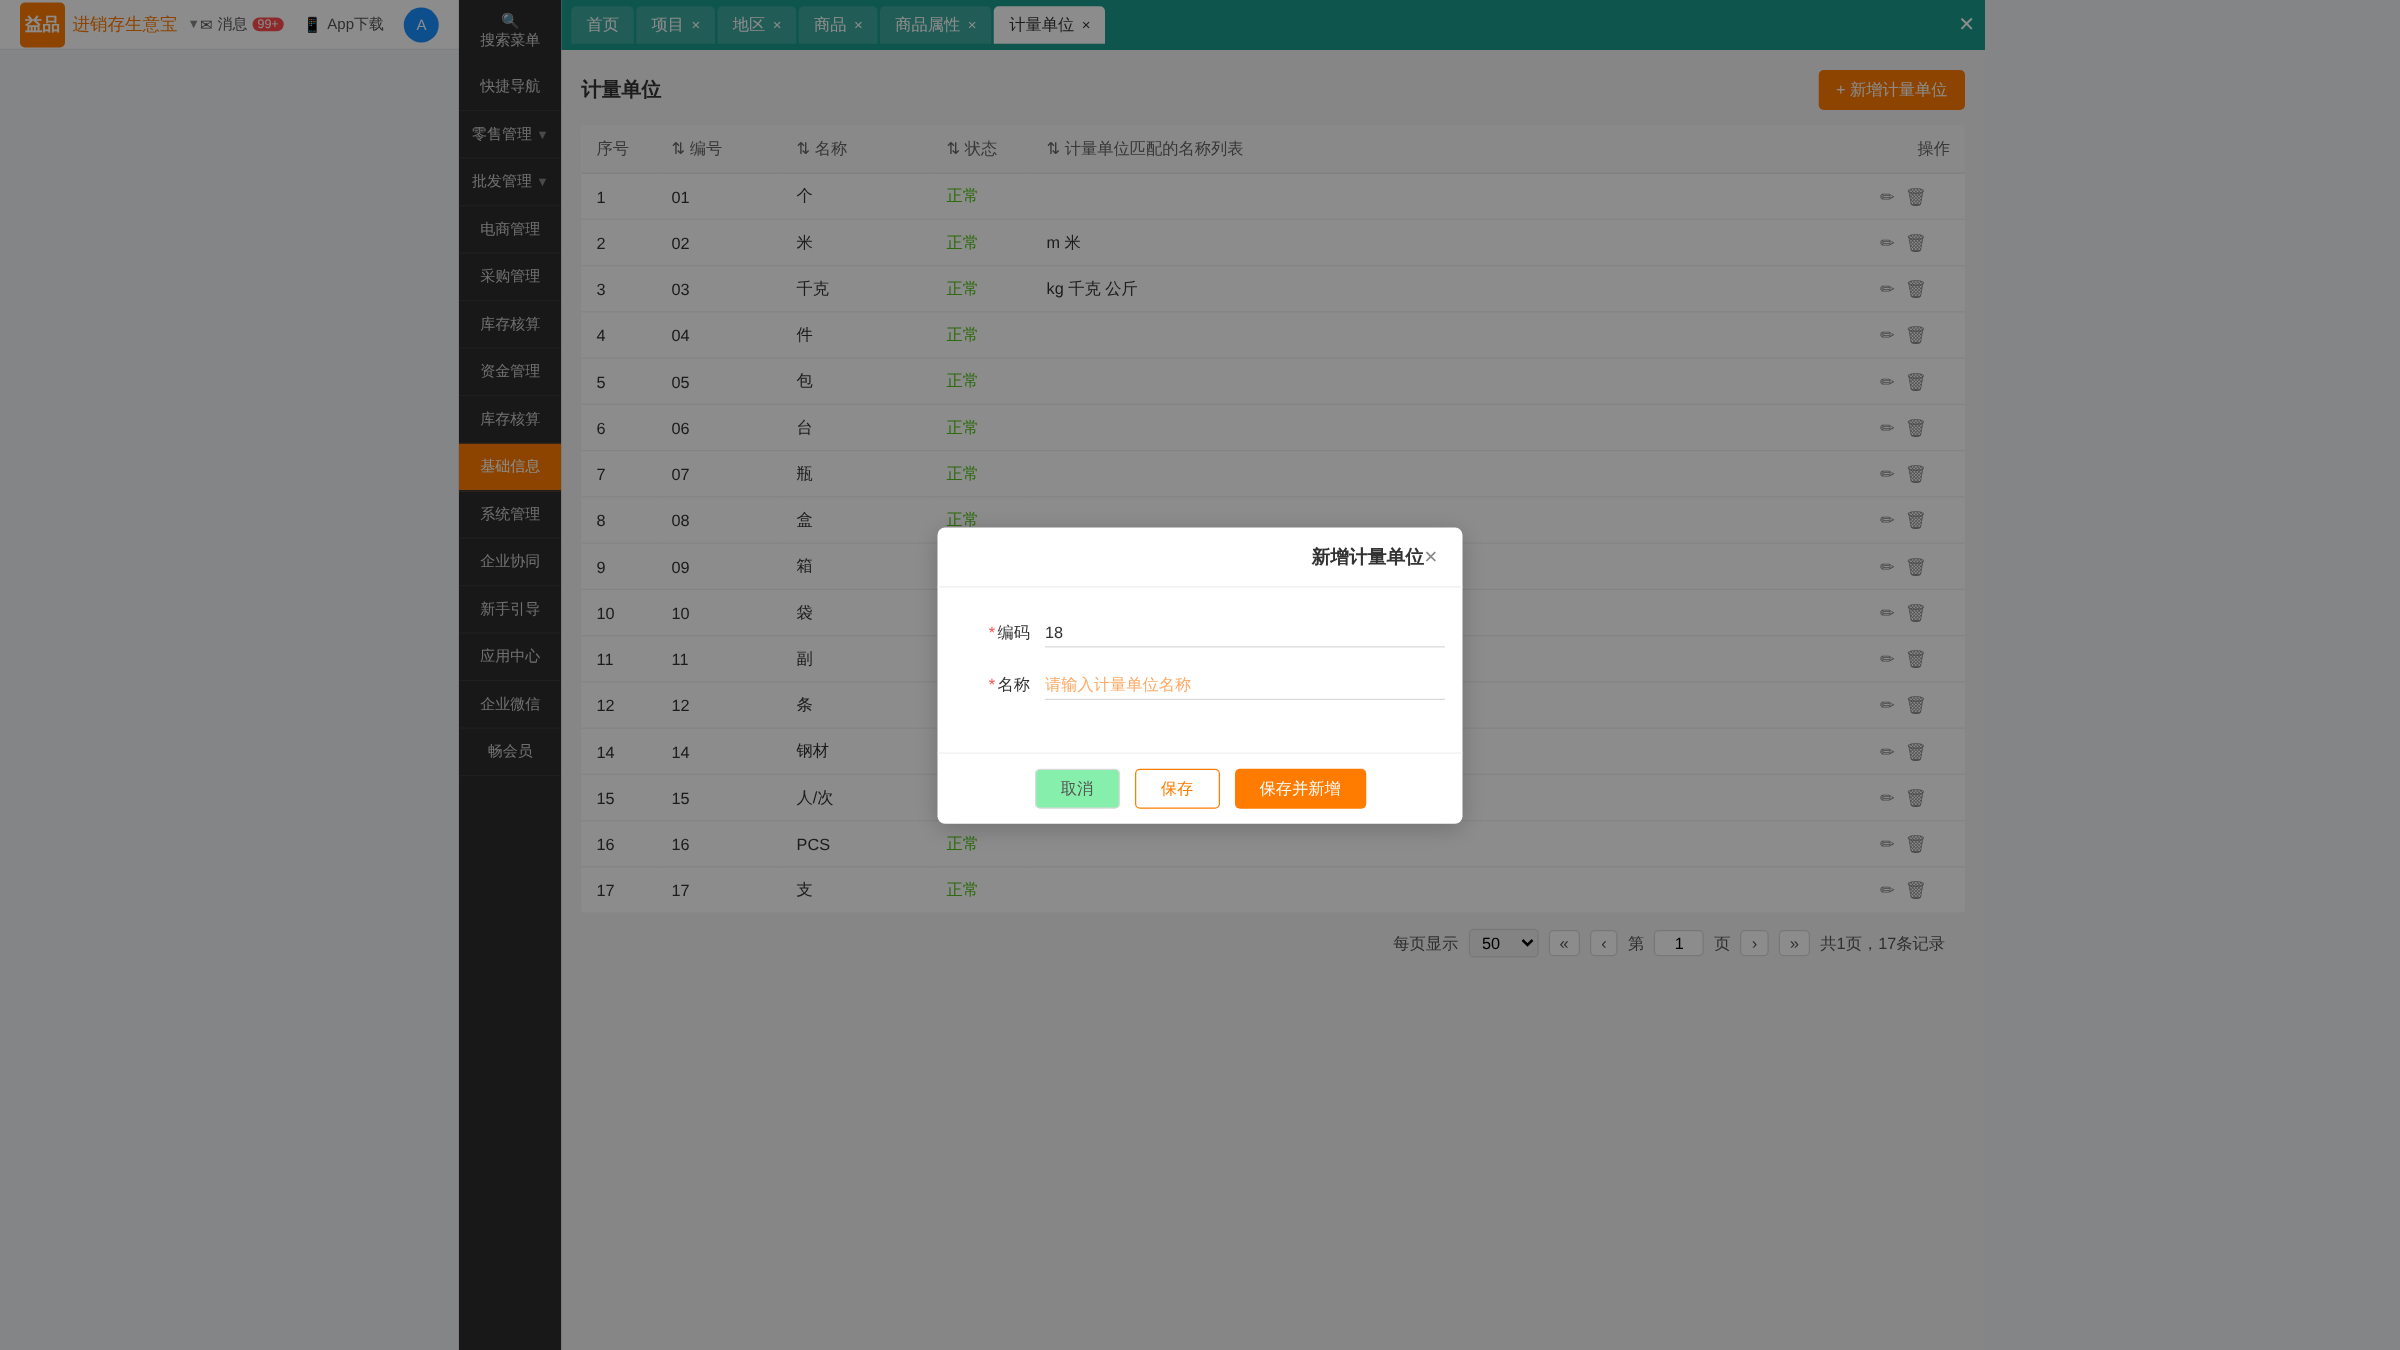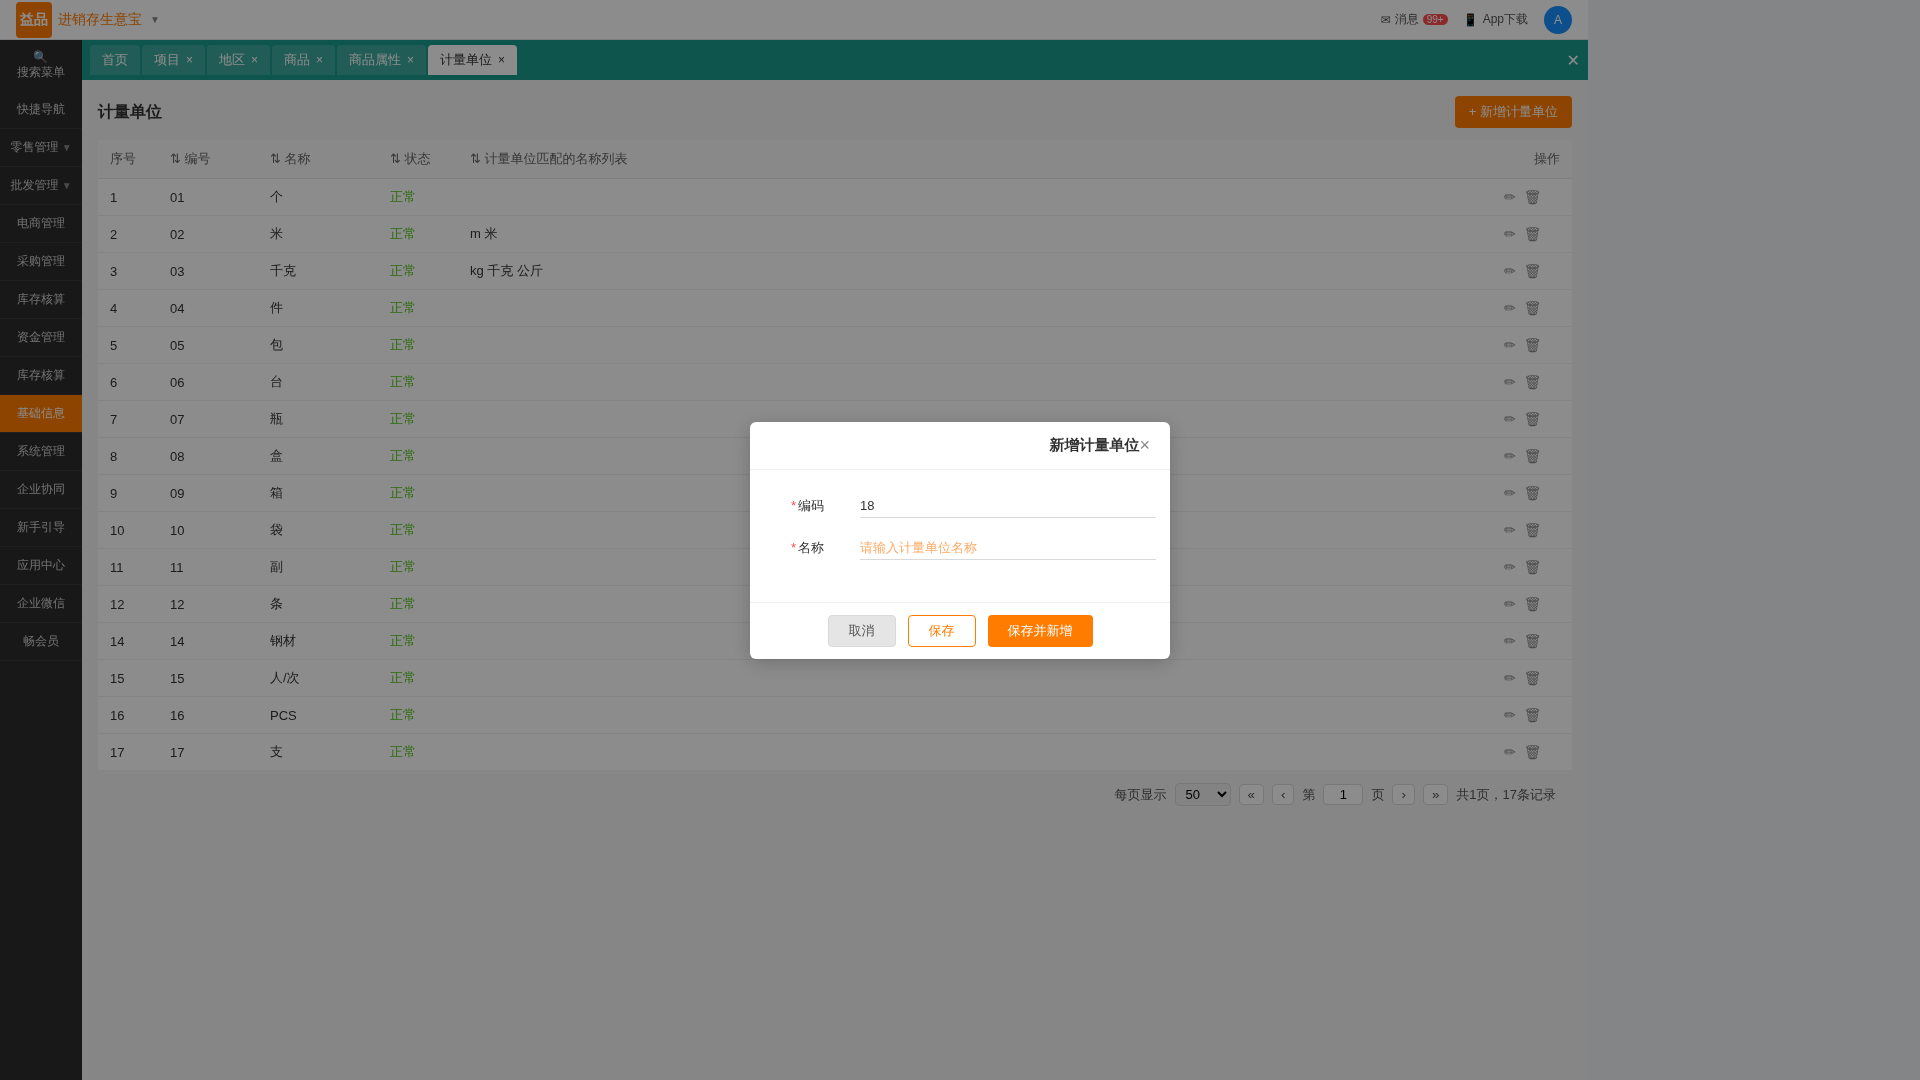--- a/index.html
+++ b/index.html
@@ -1,19 +1,19 @@
 <!DOCTYPE html>
 <html><head>
   <meta charset="utf-8">
   <style>
     * { box-sizing: border-box; margin: 0; padding: 0; }
     body { font-family: 'Microsoft YaHei', Arial, sans-serif; font-size: 13px; background: #f0f2f5; color: #333; height: 1080px; width: 1920px; overflow: hidden; }
 
     
-    .app-wrapper { display: flex; flex-direction: column; height: 1080px; width: 1588px; }
+    .app-wrapper { display: flex; flex-direction: row; height: 1080px; width: 1588px; }
     .top-bar { height: 40px; background: #fff; border-bottom: 1px solid #e8e8e8; display: flex; align-items: center; padding: 0 16px; justify-content: space-between; flex-shrink: 0; }
     .top-bar-left { display: flex; align-items: center; gap: 8px; }
     .logo-area { display: flex; align-items: center; gap: 6px; }
     .logo-icon { width: 36px; height: 36px; background: #ff7c00; border-radius: 4px; display: flex; align-items: center; justify-content: center; color: white; font-weight: bold; font-size: 14px; }
     .logo-text { color: #ff7c00; font-weight: normal; font-size: 14px; }
     .top-bar-right { display: flex; align-items: center; gap: 16px; }
     .top-bar-btn { display: flex; align-items: center; gap: 4px; color: #555; font-size: 12px; cursor: pointer; }
     .badge { background: #ff4d4f; color: white; border-radius: 8px; padding: 0 4px; font-size: 10px; min-width: 16px; text-align: center; }
     .avatar { width: 28px; height: 28px; border-radius: 50%; background: #1890ff; display: flex; align-items: center; justify-content: center; color: white; font-size: 12px; }
 
@@ -64,24 +64,24 @@
 
     
     .modal { background: white; border-radius: 6px; width: 420px; box-shadow: 0 4px 20px rgba(0,0,0,0.2); z-index: 101; }
     .modal-header { padding: 14px 20px; border-bottom: 1px solid #f0f0f0; display: flex; justify-content: flex-end; align-items: center; }
     .modal-title { font-size: 15px; font-weight: bold; color: #333; }
     .modal-close { cursor: pointer; color: #888; font-size: 18px; line-height: 1; }
     .modal-body { padding: 24px 14px; }
     .form-row { display: flex; align-items: center; margin-bottom: 18px; }
     .form-label { width: 60px; text-align: right; margin-right: 12px; color: #333; font-size: 13px; flex-shrink: 0; }
     .required-star { color: #ff4d4f; margin-right: 2px; }
-    .form-input { flex: 1; border: none; border-bottom: 1px solid #d9d9d9; padding: 4px 0; font-size: 13px; outline: none; color: #333; margin-left: 24px; }
+    .form-input { flex: 1; border: none; border-bottom: 1px solid #d9d9d9; padding: 4px 0; font-size: 13px; outline: none; color: #333; }
     .form-input.placeholder-orange::placeholder { color: #ffaa66; }
     .modal-footer { padding: 12px 20px; border-top: 1px solid #f0f0f0; display: flex; justify-content: center; gap: 12px; }
-    .btn-cancel { border: 1px solid #d9d9d9; background: #e5e5e5; color: #555; padding: 6px 20px; border-radius: 4px; cursor: pointer; font-size: 13px; }
+    .btn-cancel { border: 1px solid #d9d9d9; background: #86efac; color: #555; padding: 6px 20px; border-radius: 4px; cursor: pointer; font-size: 13px; }
     .btn-save { border: 1px solid #ff7c00; background: white; color: #ff7c00; padding: 6px 20px; border-radius: 4px; cursor: pointer; font-size: 13px; }
     .btn-save-new { border: none; background: #ff7c00; color: white; padding: 6px 20px; border-radius: 4px; cursor: pointer; font-size: 13px; }
 
     .col-seq { width: 60px; }
     .col-code { width: 100px; }
     .col-name { width: 120px; }
     .col-status { width: 80px; }
     .col-ops { width: 80px; text-align: right; }
 
     .chevron-down { font-size: 10px; color: #888; }

